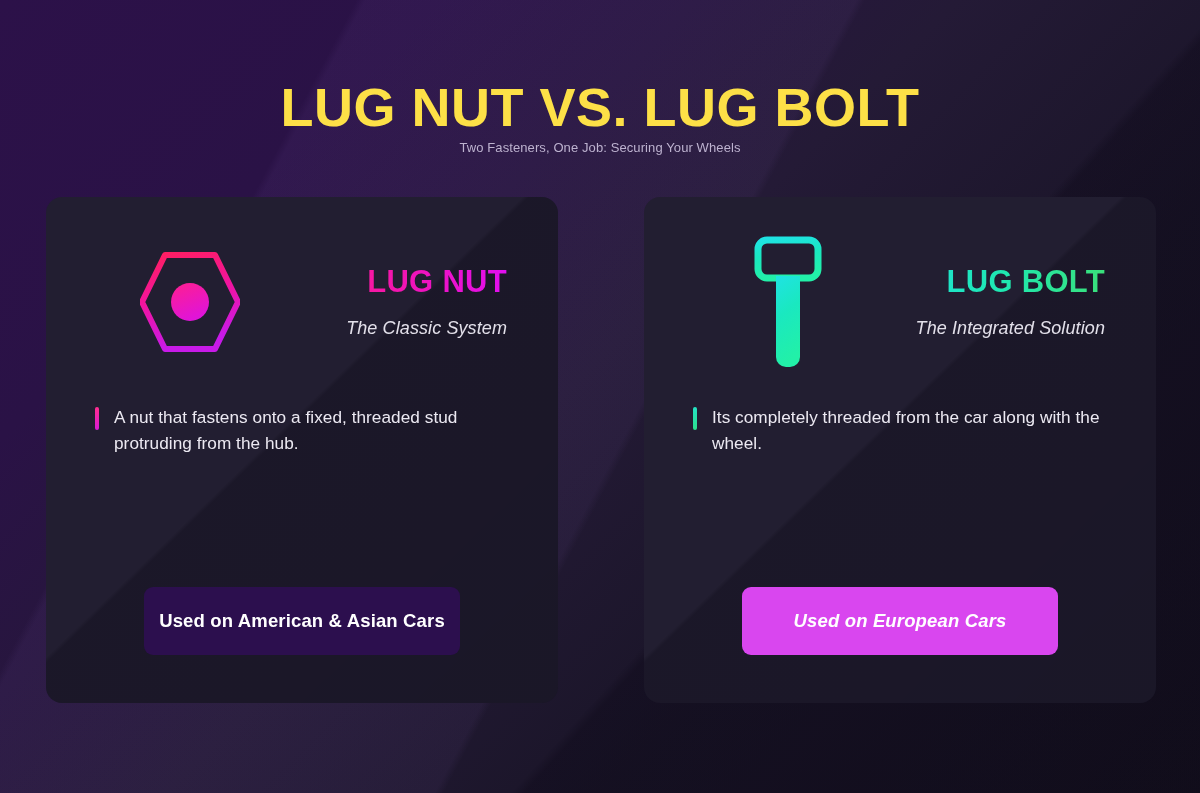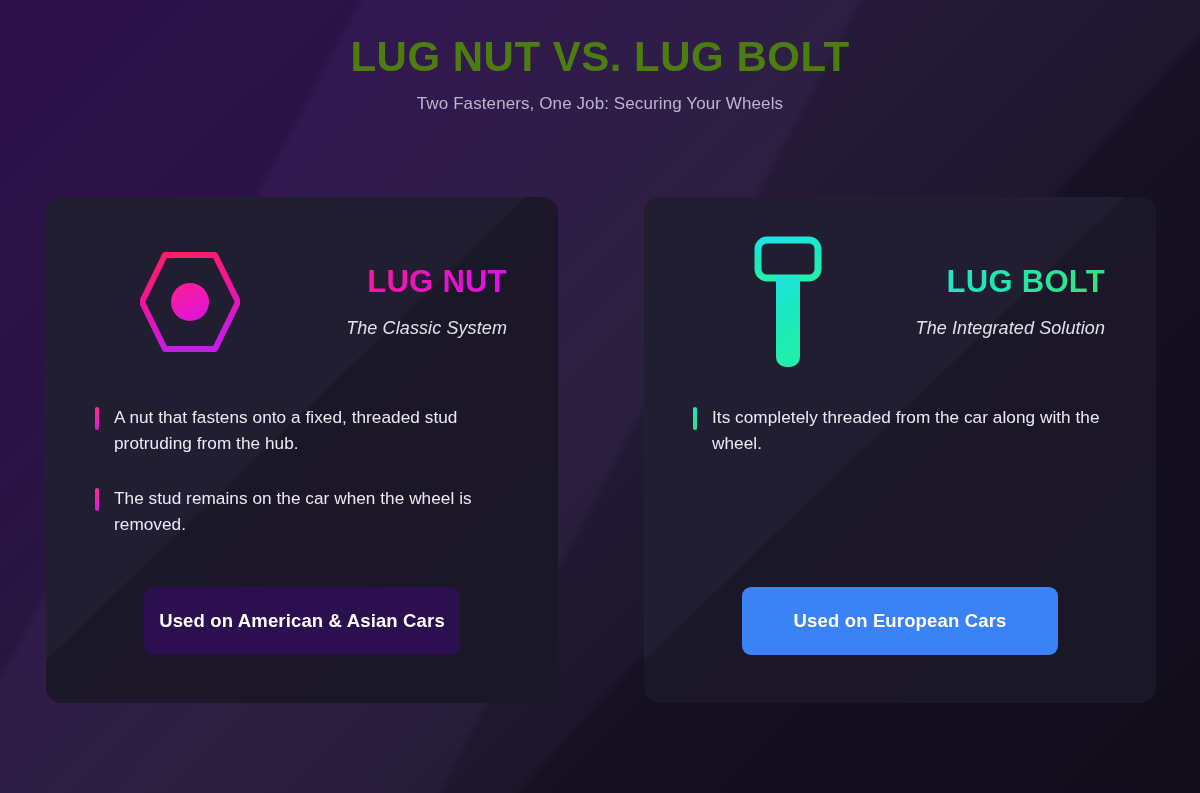--- a/index.html
+++ b/index.html
@@ -61,29 +61,30 @@
     width: 1200px;
     height: 793px;
   }
 
   
   .header {
     text-align: center;
     padding-top: 33px;
   }
   .title {
-    font-size: 42px;
+    font-size: 54px;
     font-weight: 700;
     letter-spacing: 0.5px;
-    color: #4d7c0f;
+    color: #fde047;
     line-height: 1.12;
+    margin-top: 44px;
   }
   .subtitle {
-    margin-top: 14px;
-    font-size: 17px;
+    margin-top: 3px;
+    font-size: 13px;
     font-weight: 400;
     color: #bdb2cf;
     letter-spacing: 0.1px;
   }
 
   
   .cards {
     position: absolute;
     top: 197px;
     left: 46px;
@@ -189,21 +190,21 @@
     border-radius: 9px;
     display: flex;
     align-items: center;
     justify-content: center;
     font-size: 18.5px;
     font-weight: 700;
     color: #ffffff;
     letter-spacing: 0.15px;
   }
   .badge.nut  { background: #2c0f4e; }
-  .badge.bolt { background: #3b82f6; }
+  .badge.bolt { background: #d946ef; font-style: italic; }
 </style>
 </head>
 <body>
 
 <div class="bg-base"></div>
 <div class="bg-band"></div>
 <div class="bg-band2"></div>
 
 <div class="page">
 
@@ -241,24 +242,20 @@
             <div class="brand nut">LUG NUT</div>
             <div class="tagline">The Classic System</div>
           </div>
         </div>
 
         <div class="bullets">
           <div class="bullet">
             <span class="bullet-bar nut"></span>
             <span class="bullet-text">A nut that fastens onto a fixed, threaded stud protruding from the hub.</span>
           </div>
-          <div class="bullet">
-            <span class="bullet-bar nut"></span>
-            <span class="bullet-text">The stud remains on the car when the wheel is removed.</span>
-          </div>
         </div>
 
         <div class="badge nut">Used on American &amp; Asian Cars</div>
       </div>
     </div>
 
     <div class="card">
       <div class="card-sheen"></div>
       <div class="card-inner">
 

